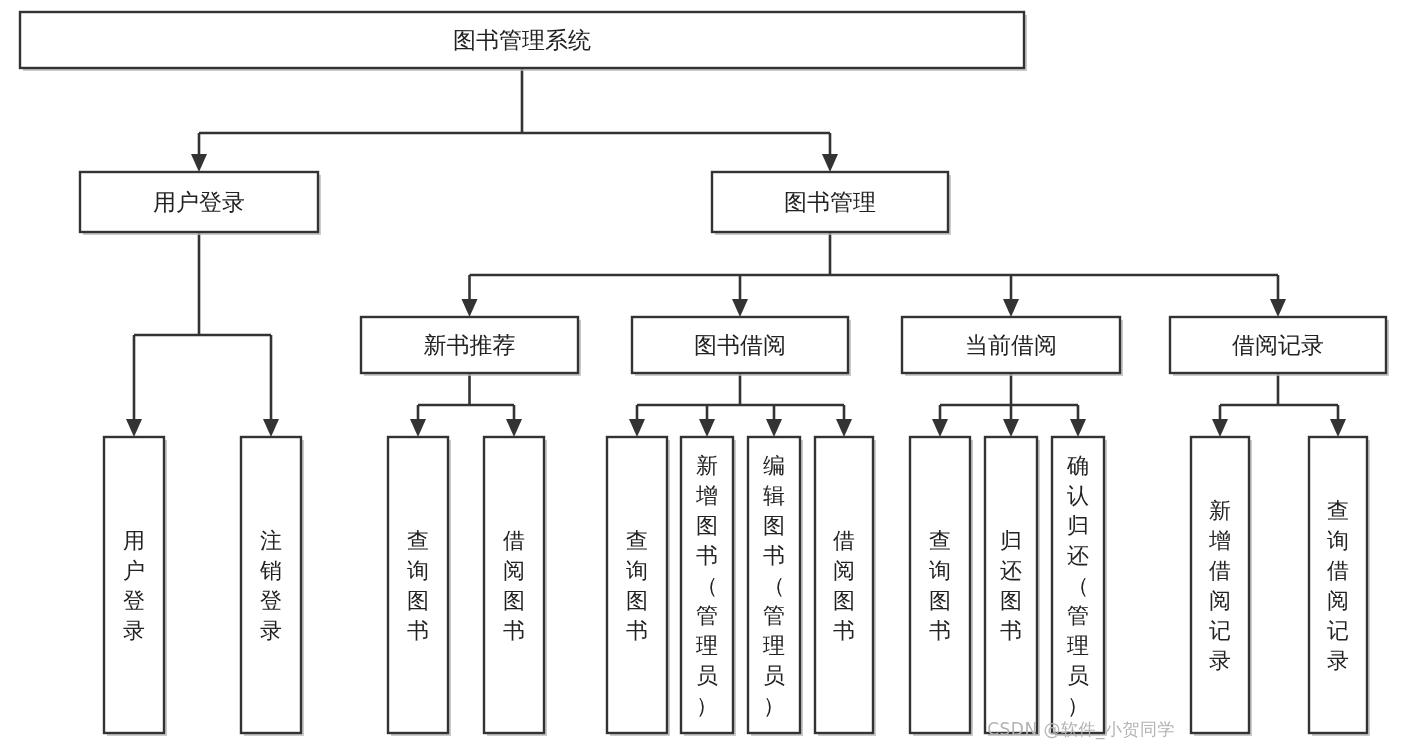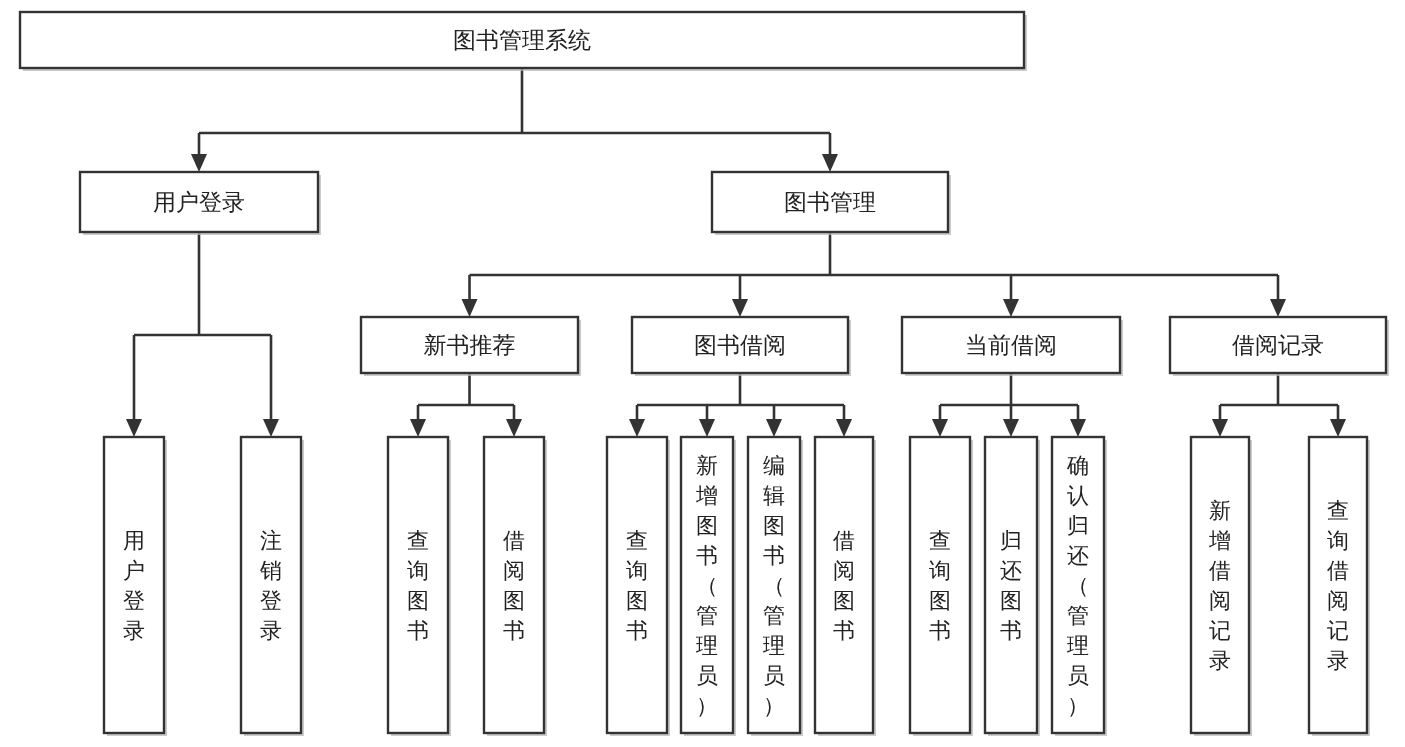--- a/index.html
+++ b/index.html
@@ -286,13 +286,14 @@
           <rect class="node-box" x="1309" y="437" width="58" height="296"></rect>
           <text class="vert-char" x="1338" y="512">查</text>
           <text class="vert-char" x="1338" y="542">询</text>
           <text class="vert-char" x="1338" y="572">借</text>
           <text class="vert-char" x="1338" y="602">阅</text>
           <text class="vert-char" x="1338" y="632">记</text>
           <text class="vert-char" x="1338" y="662">录</text>
         </g>
       </g>
   </svg>
+  <div class="watermark">CSDN @软件_小贺同学</div>
 </div>
 
 </body></html>

